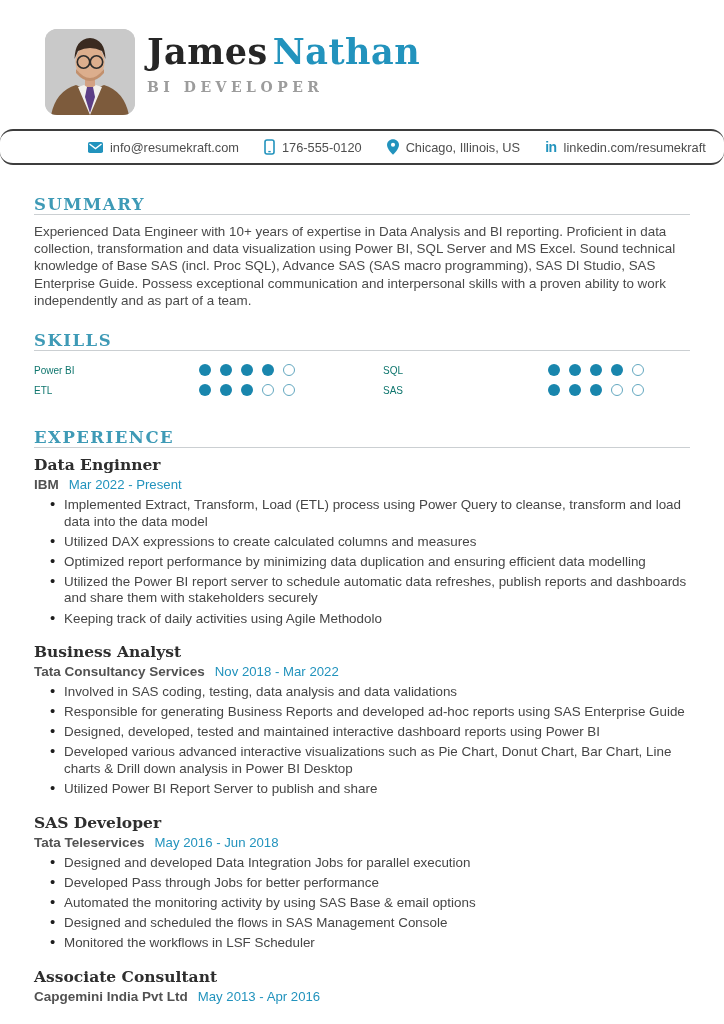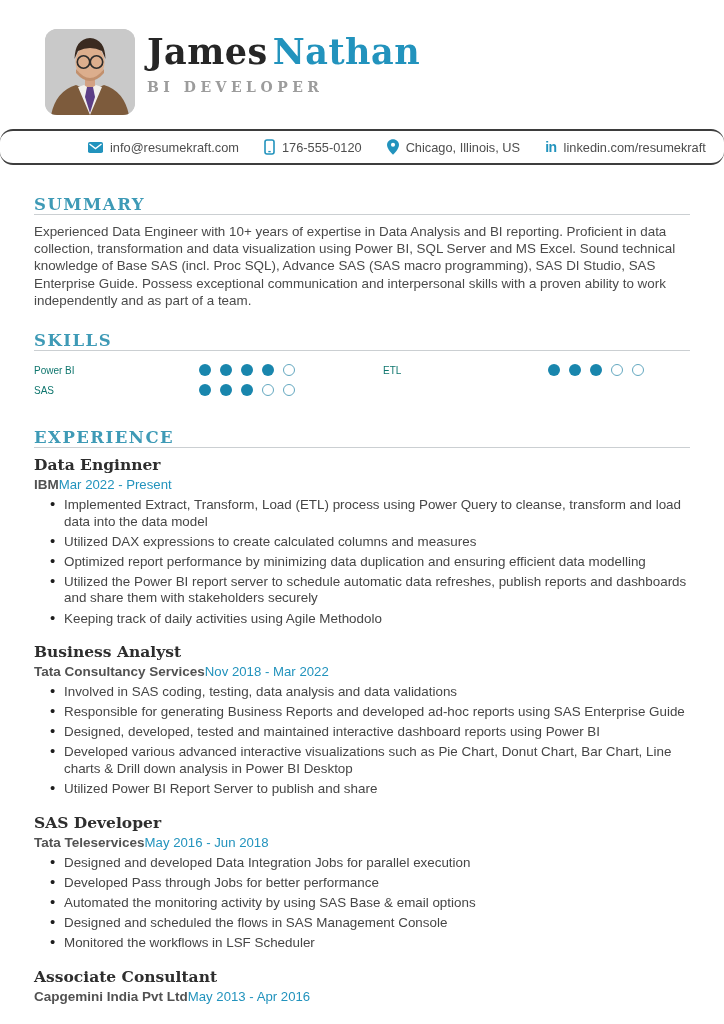--- a/index.html
+++ b/index.html
@@ -41,21 +41,21 @@
   .skill-dots{ display:flex; gap:9px; align-items:center; }
   .dot{ width:12px; height:12px; border-radius:50%; }
   .dot.filled{ background:var(--dot); }
   .dot.empty{ border:1.5px solid #64a8c0; background:#fff; }
 
   
   .section-experience{ margin-top:28px; }
   .job{ margin-top:15px; }
   .job:first-of-type{ margin-top:7px; }
   .job-title{ margin:0; font-family:"DejaVu Serif", serif; font-weight:700; font-size:15.5px; color:#2e2e2e; }
-  .job-meta{ margin-top:3px; display:flex; align-items:baseline; }
+  .job-meta{ margin-top:3px; display:flex; align-items:baseline; gap:10px; }
   .company{ font-weight:700; font-size:13.5px; color:#525252; }
   .dates{ font-size:13.2px; color:var(--accent); }
   ul.bullets{ list-style:none; margin:5px 0 0; padding:0; }
   .bullets li{ position:relative; padding-left:30px; font-size:13.4px; line-height:16.6px; color:#464646; margin-bottom:3.5px; }
   .bullets li::before{ content:"\2022"; position:absolute; left:16px; top:-1px; color:#1d1d1d; font-size:15px; }
 </style>
 </head>
 <body>
 
 <div class="page">
@@ -124,20 +124,30 @@
     <span class="skill-name">Power BI</span>
     <span class="skill-dots">
               <span class="dot filled"></span>
               <span class="dot filled"></span>
               <span class="dot filled"></span>
               <span class="dot filled"></span>
               <span class="dot empty"></span>
             </span>
   </div>
 
+  <div class="skill-row">
+    <span class="skill-name">SQL</span>
+    <span class="skill-dots">
+              <span class="dot filled"></span>
+              <span class="dot filled"></span>
+              <span class="dot filled"></span>
+              <span class="dot filled"></span>
+              <span class="dot empty"></span>
+            </span>
+  </div>
 
   <div class="skill-row">
     <span class="skill-name">ETL</span>
     <span class="skill-dots">
               <span class="dot filled"></span>
               <span class="dot filled"></span>
               <span class="dot filled"></span>
               <span class="dot empty"></span>
               <span class="dot empty"></span>
             </span>

